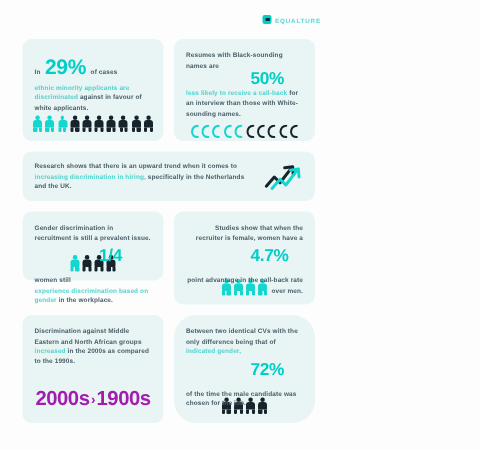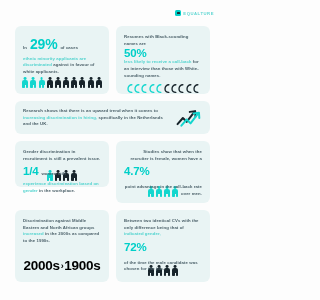--- a/index.html
+++ b/index.html
@@ -72,40 +72,40 @@
   }
   .card.half { width: calc((100% - 7px) / 2); }
   .card.full { width: 100%; }
 
   .card.c1 { height: 68px; }
   .card.c2 { height: 68px; }
   .card.c3 { height: 33px; display: flex; align-items: center; gap: 4px; }
   .card.c4 { height: 46px; }
   .card.c5 { height: 62px; text-align: right; }
   .card.c6 { height: 72px; }
-  .card.c7 { height: 72px; }
+  .card.c7 { height: 72px; border-radius: 15px; }
 
   
   .txt {
     font-size: 4.3px;
     line-height: 1.55;
     color: #4a5f68;
     font-weight: 600;
     letter-spacing: 0.08px;
   }
   .accent { color: #4fd3ce; }
   .flow { display: inline; }
 
   .big {
     color: #00cfc8;
     font-weight: 700;
     letter-spacing: -0.2px;
   }
   .big-12 { font-size: 14px; }
-  .big-11 { font-size: 11.5px; }
+  .big-11 { font-size: 11.5px; margin-left: 43px; }
 
   .inline-row {
     display: flex;
     align-items: baseline;
     flex-wrap: wrap;
     gap: 3px;
   }
 
   
   .icon-row {
@@ -173,21 +173,21 @@
   }
 
   
   .era {
     position: absolute;
     left: 0; right: 0;
     bottom: 9px;
     text-align: center;
     font-size: 13.5px;
     font-weight: 700;
-    color: #000000;
+    color: #a21caf;
     letter-spacing: -0.3px;
     white-space: nowrap;
   }
   .era .gt {
     font-size: 9px;
     vertical-align: 1.5px;
     margin: 0 1px;
   }
 
   .body-text-block { position: relative; z-index: 1; }

